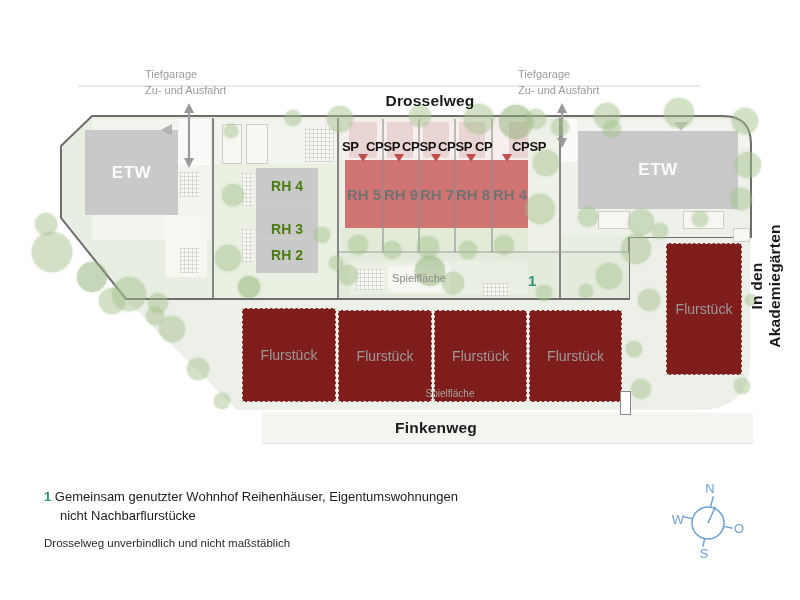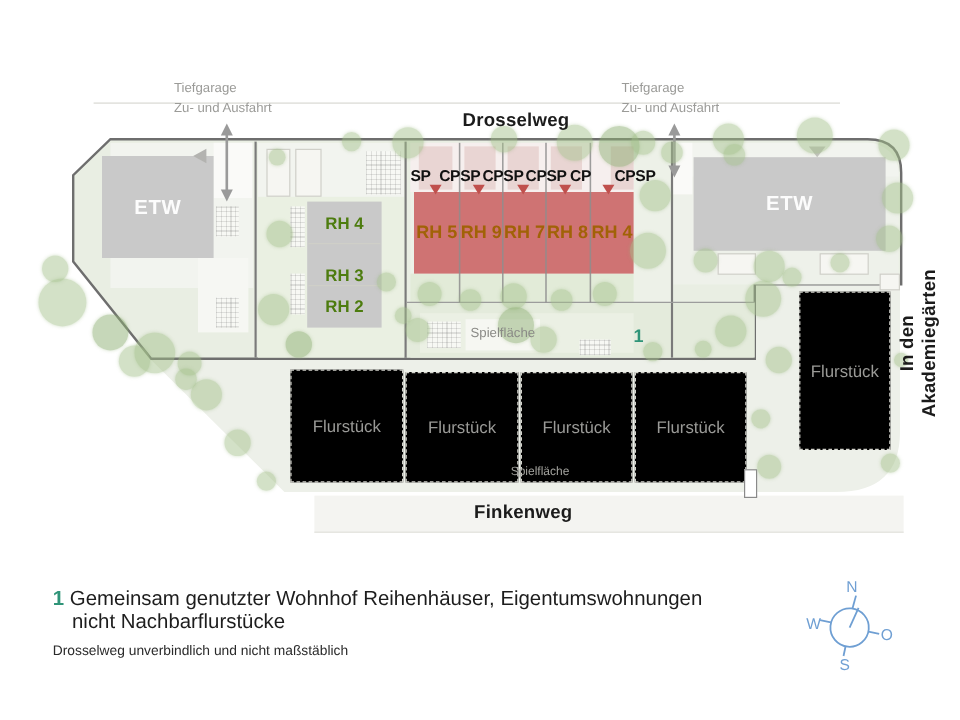--- a/index.html
+++ b/index.html
@@ -15,39 +15,39 @@
   #lines-svg{z-index:3;}
   #trees{position:absolute;left:0;top:0;width:800px;height:600px;z-index:4;pointer-events:none;}
 
   .tree{position:absolute;border-radius:50%;background:rgba(163,193,138,.48);box-shadow:0 0 3px rgba(150,182,124,.45);}
   .tree.dk{background:rgba(141,176,115,.5);}
 
   .building{position:absolute;background:var(--building-gray,#c9c9c9);display:flex;align-items:center;justify-content:center;z-index:2;}
   .building .tag{color:rgba(255,255,255,.95);font-weight:bold;letter-spacing:.5px;}
 
   .redblock{position:absolute;background:var(--building-red,#cf7373);z-index:2;}
-  .rh-red{position:absolute;color:#a16207;font-weight:bold;font-size:15px;z-index:5;transform:translate(-50%,-50%);white-space:nowrap;}
+  .rh-red{position:absolute;color:#737373;font-weight:bold;font-size:15px;z-index:5;transform:translate(-50%,-50%);white-space:nowrap;}
   .rh-gray{position:absolute;color:#4d7c0f;font-weight:bold;font-size:14px;z-index:5;transform:translate(-50%,-50%);white-space:nowrap;}
 
-  .plot{position:absolute;background:#000000;border:1.6px dashed #d2d2cb;z-index:2;display:flex;align-items:center;justify-content:center;}
+  .plot{position:absolute;background:#7f1d1d;border:1.6px dashed #d2d2cb;z-index:2;display:flex;align-items:center;justify-content:center;}
   .plot span{color:#9a9a97;font-size:14px;}
 
   .street-label{position:absolute;color:var(--street-black,#1b1b1b);font-weight:bold;font-size:15.5px;text-align:center;letter-spacing:.2px;z-index:5;}
   .garage-label{position:absolute;color:var(--label-gray,#9b9b98);font-size:11px;line-height:16px;z-index:5;white-space:nowrap;}
   .park-lbl{position:absolute;top:139px;color:#111;font-weight:bold;font-size:13px;letter-spacing:-.3px;z-index:5;}
 
   .hatch{position:absolute;background-color:#f7f8f4;z-index:2;
     background-image:repeating-linear-gradient(90deg,rgba(90,90,90,.16) 0 1px,transparent 1px 4px),
                      repeating-linear-gradient(0deg,rgba(90,90,90,.16) 0 1px,transparent 1px 4px);}
   .wrect{position:absolute;background:#f6f6f2;border:1px solid rgba(170,170,160,.5);z-index:2;}
 
   .spiel{position:absolute;color:#8a8a86;z-index:5;}
   .marker1{position:absolute;color:var(--marker-green,#2f9478);font-weight:bold;font-size:15px;z-index:5;}
 
-  .legend-line{position:absolute;color:#1d1d1d;font-size:17px;z-index:5;white-space:nowrap;}
+  .legend-line{position:absolute;color:#1d1d1d;font-size:13px;z-index:5;white-space:nowrap;}
   .legend-marker{color:var(--marker-green,#2f9478);font-weight:bold;}
   .disclaimer{position:absolute;color:#2a2a2a;font-size:11.5px;z-index:5;white-space:nowrap;}
 
   .akad{transform:rotate(-90deg);transform-origin:center;}
   .compass-svg{position:absolute;left:660px;top:478px;z-index:5;}
   .compass-svg text{fill:var(--compass-blue,#6f9fd3);font-size:13px;font-family:"Liberation Sans",sans-serif;}
 </style>
 </head>
 <body>
 

